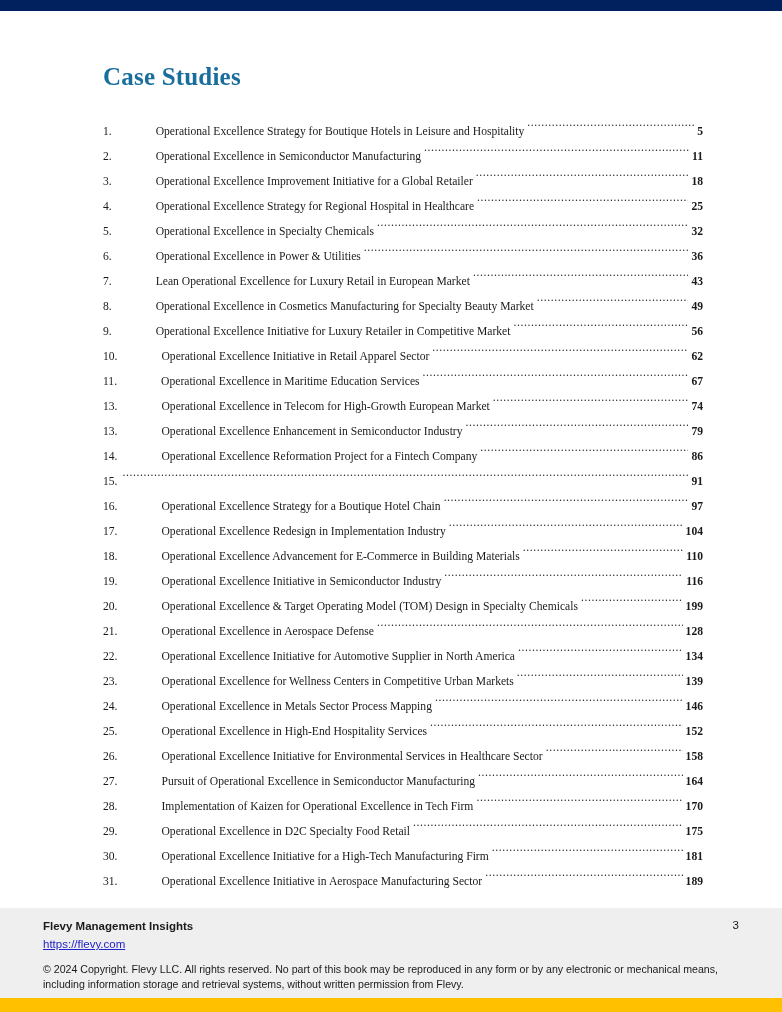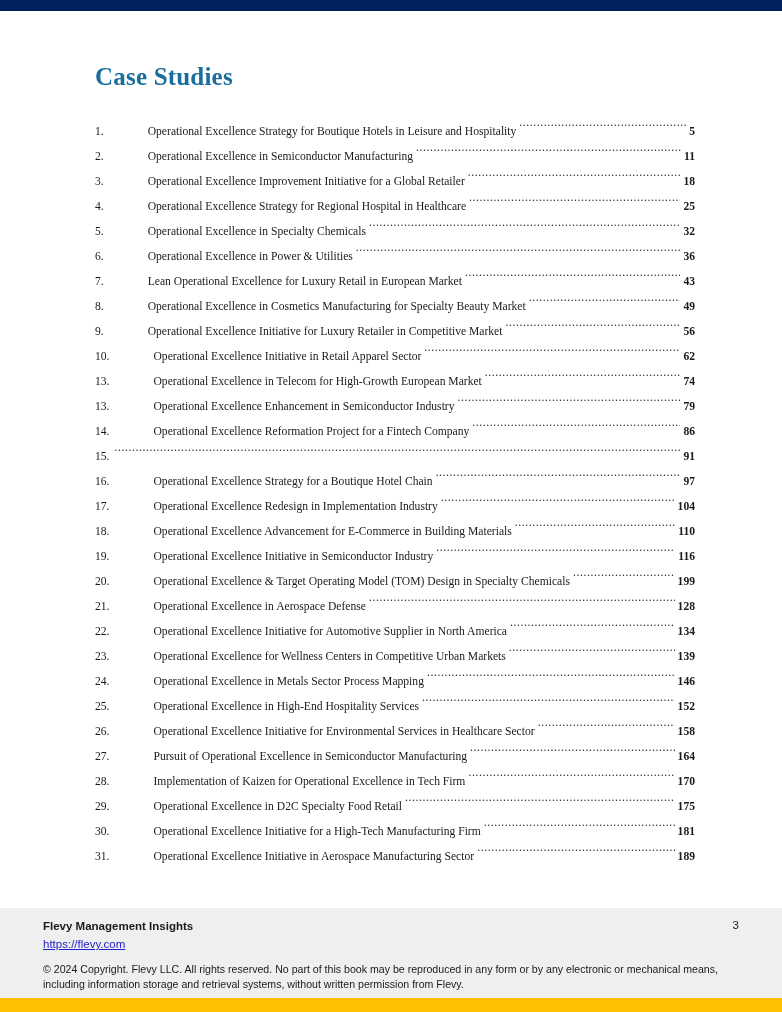--- a/index.html
+++ b/index.html
@@ -20,21 +20,21 @@
     position: absolute;
     top: 0; left: 0;
     width: 782px;
     height: 11px;
     background: #00215e;
   }
 
   
   .page-body {
     position: absolute;
-    top: 11px; left: 4px;
+    top: 11px; left: 12px;
     width: 665px;
     height: 897px;
     background: #ffffff;
   }
 
   .content-inner {
     position: absolute;
     left: 91px;
     top: 52px;
     width: 600px;
@@ -233,20 +233,26 @@
           <span class="toc-dots"></span>
           <span class="toc-page">56</span>
         </li>
         <li class="toc-entry">
           <span class="toc-num">10.</span>
           <span class="toc-text">Operational Excellence Initiative in Retail Apparel Sector</span>
           <span class="toc-dots"></span>
           <span class="toc-page">62</span>
         </li>
         <li class="toc-entry">
+          <span class="toc-num">11.</span>
+          <span class="toc-text">Operational Excellence in Maritime Education Services</span>
+          <span class="toc-dots"></span>
+          <span class="toc-page">67</span>
+        </li>
+        <li class="toc-entry">
           <span class="toc-num">13.</span>
           <span class="toc-text">Operational Excellence in Telecom for High-Growth European Market</span>
           <span class="toc-dots"></span>
           <span class="toc-page">74</span>
         </li>
         <li class="toc-entry">
           <span class="toc-num">13.</span>
           <span class="toc-text">Operational Excellence Enhancement in Semiconductor Industry</span>
           <span class="toc-dots"></span>
           <span class="toc-page">79</span>

